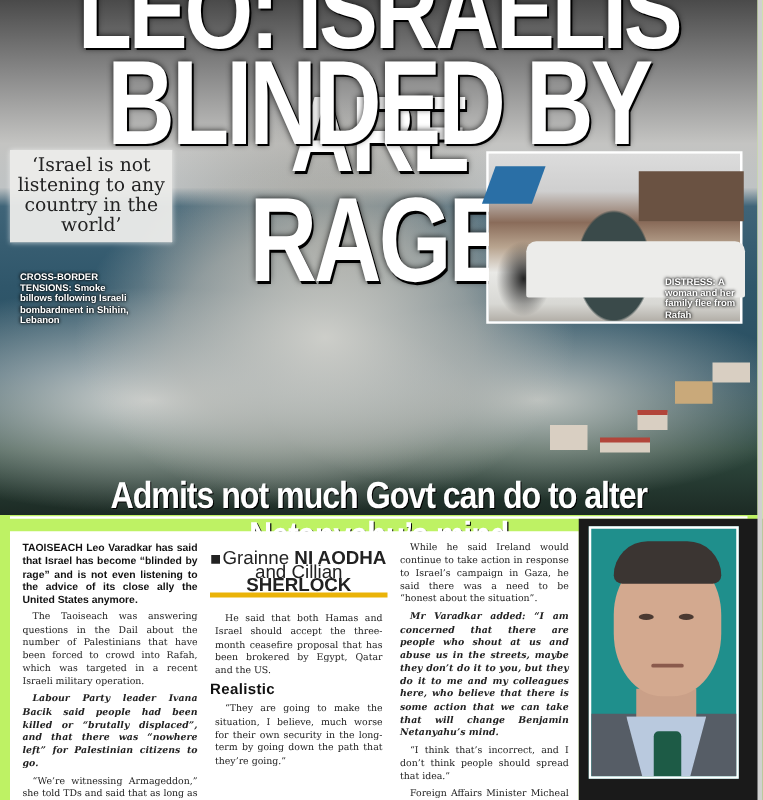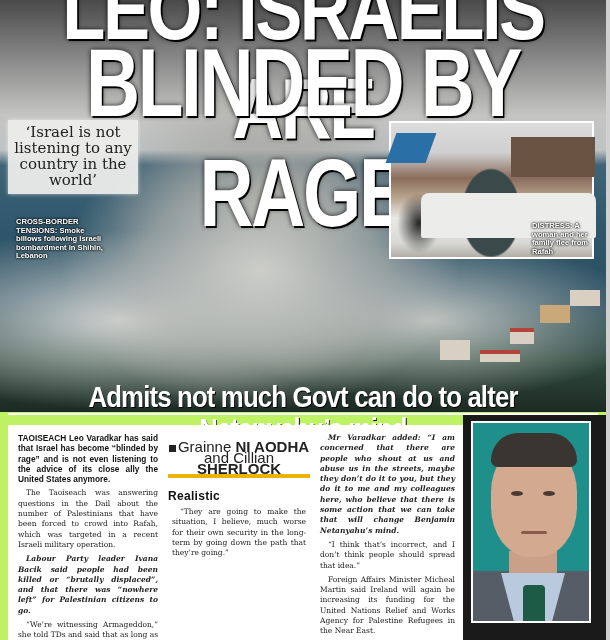--- a/index.html
+++ b/index.html
@@ -145,25 +145,27 @@
       <p class="ital">Labour Party leader Ivana Bacik said people had been killed or “brutally displaced”, and that there was “nowhere left” for Palestinian citizens to go.</p>
       <p>“We’re witnessing Armageddon,” she told TDs and said that as long as Ireland delays taking “meaningful steps”, then “our complicity in what is happening there is being prolonged”.</p>
 
     </div>
 
     <div class="col col2">
       <div class="byline">
         <div><span class="sq"></span><span>Grainne</span> <b>NI AODHA</b></div>
         <div class="l2"><span>and Cillian</span> <b>SHERLOCK</b></div>
       </div>
+      <p>He said that both Hamas and Israel should accept the three-month ceasefire proposal that has been brokered by Egypt, Qatar and the US.</p>
       <div class="xhead">Realistic</div>
       <p>“They are going to make the situation, I believe, much worse for their own security in the long-term by going down the path that they’re going.”</p>
     </div>
 
     <div class="col col3">
+      <p>While he said Ireland would continue to take action in response to Israel’s campaign in Gaza, he said there was a need to be “honest about the situation”.</p>
       <p class="ital">Mr Varadkar added: “I am concerned that there are people who shout at us and abuse us in the streets, maybe they don’t do it to you, but they do it to me and my colleagues here, who believe that there is some action that we can take that will change Benjamin Netanyahu’s mind.</p>
       <p>“I think that’s incorrect, and I don’t think people should spread that idea.”</p>
       <p>Foreign Affairs Minister Micheal Martin said Ireland will again be increasing its funding for the United Nations Relief and Works Agency for Palestine Refugees in the Near East.</p>
 
     </div>
   </div>
 
   <div class="portrait-frame">
     <div class="portrait">
       <div class="suit"></div>

